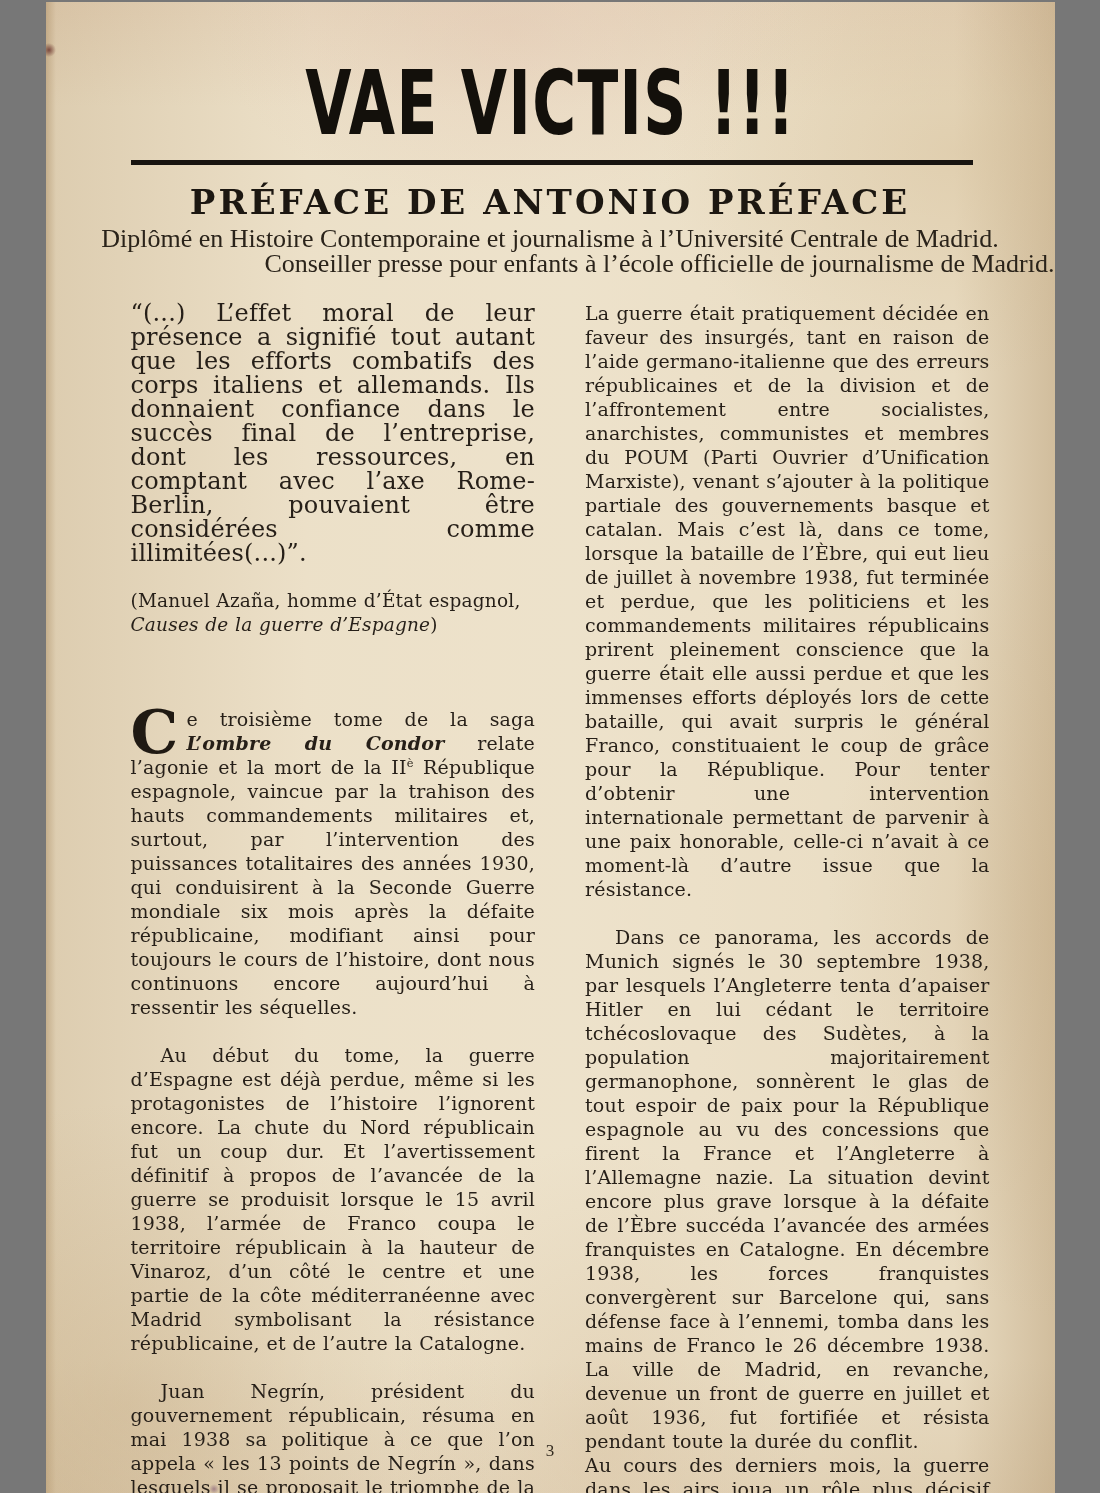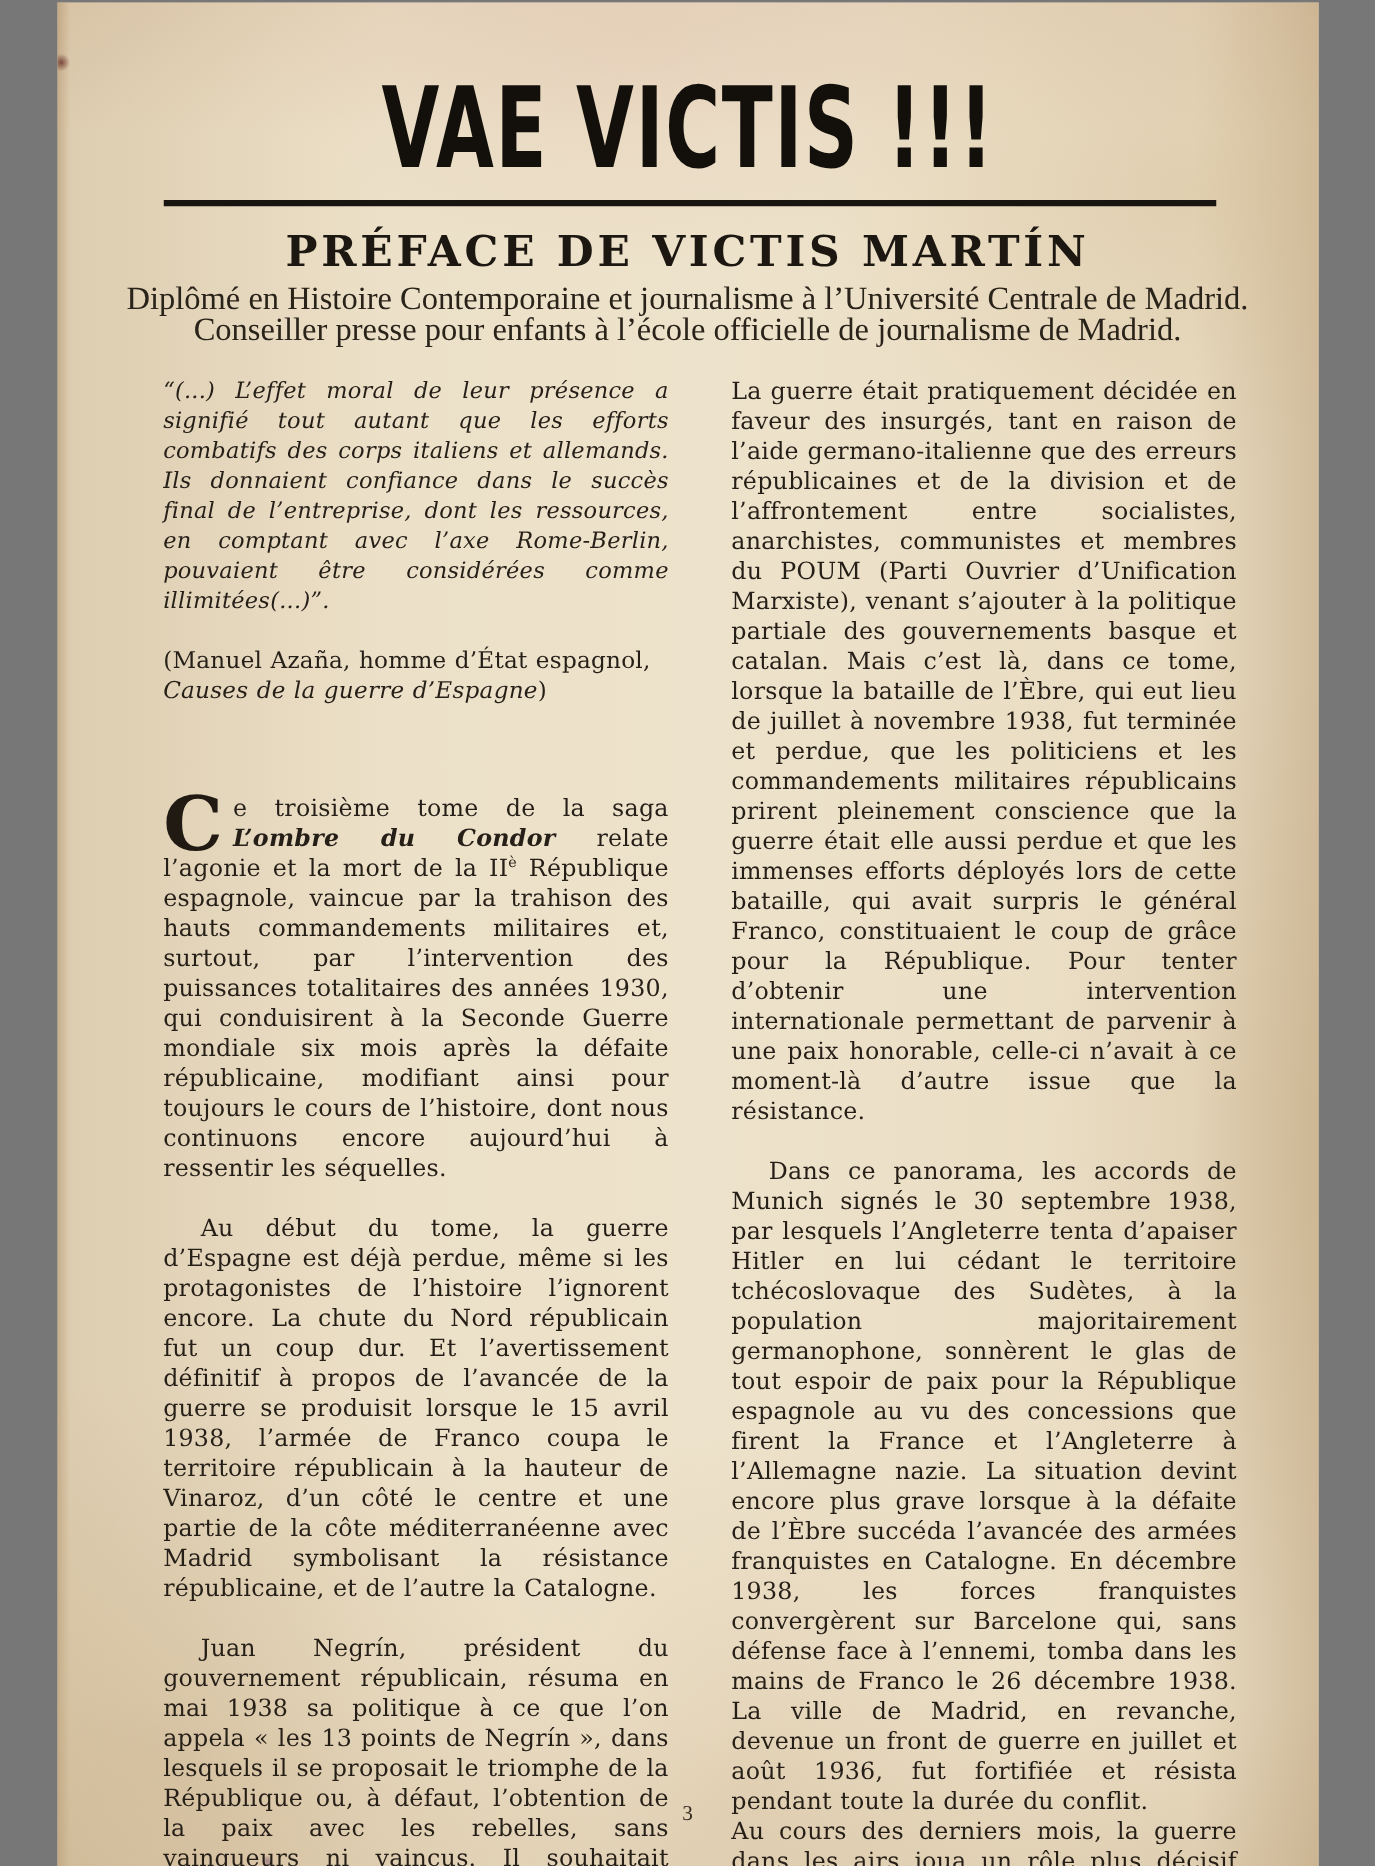--- a/index.html
+++ b/index.html
@@ -48,36 +48,35 @@
     letter-spacing:3px;
     color:#1c1711;
     white-space:nowrap;
   }
   .subtitle{
     margin:7px 0 0 0;
     font-family:"Liberation Serif", serif;
     font-size:26px; line-height:22px;
     color:#2a231a;
   }
-  .subtitle + .subtitle{ margin-top:3px; }
+  .subtitle + .subtitle{ margin-top:3px;text-align:right; }
   
   .columns{
     display:flex; gap:50px;
     padding:0 65px 0 85px;
     margin-top:26px;
   }
   .col{ flex:1 1 0; min-width:0; }
   .col p{ margin:0; text-align:justify; }
   .bodytext{
     font-size:19px; line-height:24px;
     letter-spacing:.2px; word-spacing:.5px;
   }
   .quote-paragraph{
-    font-style:italic;
-    font-size:18px; line-height:24px;
+    font-size:24px; line-height:24px;
   }
   .attribution{
     margin-top:24px !important;
     text-align:left !important;
     font-size:18.5px; line-height:24px;
   }
   .work-title{ font-style:italic; }
   .lead-paragraph{ margin-top:70px !important; }
   .dropcap{
     float:left;
@@ -105,21 +104,21 @@
   }
 </style>
 </head>
 <body>
 
 <div class="page">
 
   <div class="masthead">
     <h1 class="main-title">VAE VICTIS !!!</h1>
     <div class="rule"></div>
-    <h2 class="preface-title">PRÉFACE DE VICTIS MARTÍN</h2>
+    <h2 class="preface-title">PRÉFACE DE ANTONIO PRÉFACE</h2>
     <p class="subtitle">Diplômé en Histoire Contemporaine et journalisme à l’Université Centrale de Madrid.</p>
     <p class="subtitle">Conseiller presse pour enfants à l’école officielle de journalisme de Madrid.</p>
   </div>
 
   <div class="columns bodytext">
 
     <div class="col">
       <p class="quote-paragraph">“(...)  L’effet moral de leur présence a signifié tout autant que les efforts combatifs des corps italiens et allemands. Ils donnaient confiance dans le succès final de l’entreprise, dont les ressources, en comptant avec l’axe Rome-Berlin, pouvaient être considérées comme illimitées(...)”.</p>
       <p class="attribution"><span>(Manuel Azaña, homme d’État espagnol, </span><span class="work-title">Causes de la guerre d’Espagne</span><span>)</span></p>
 

